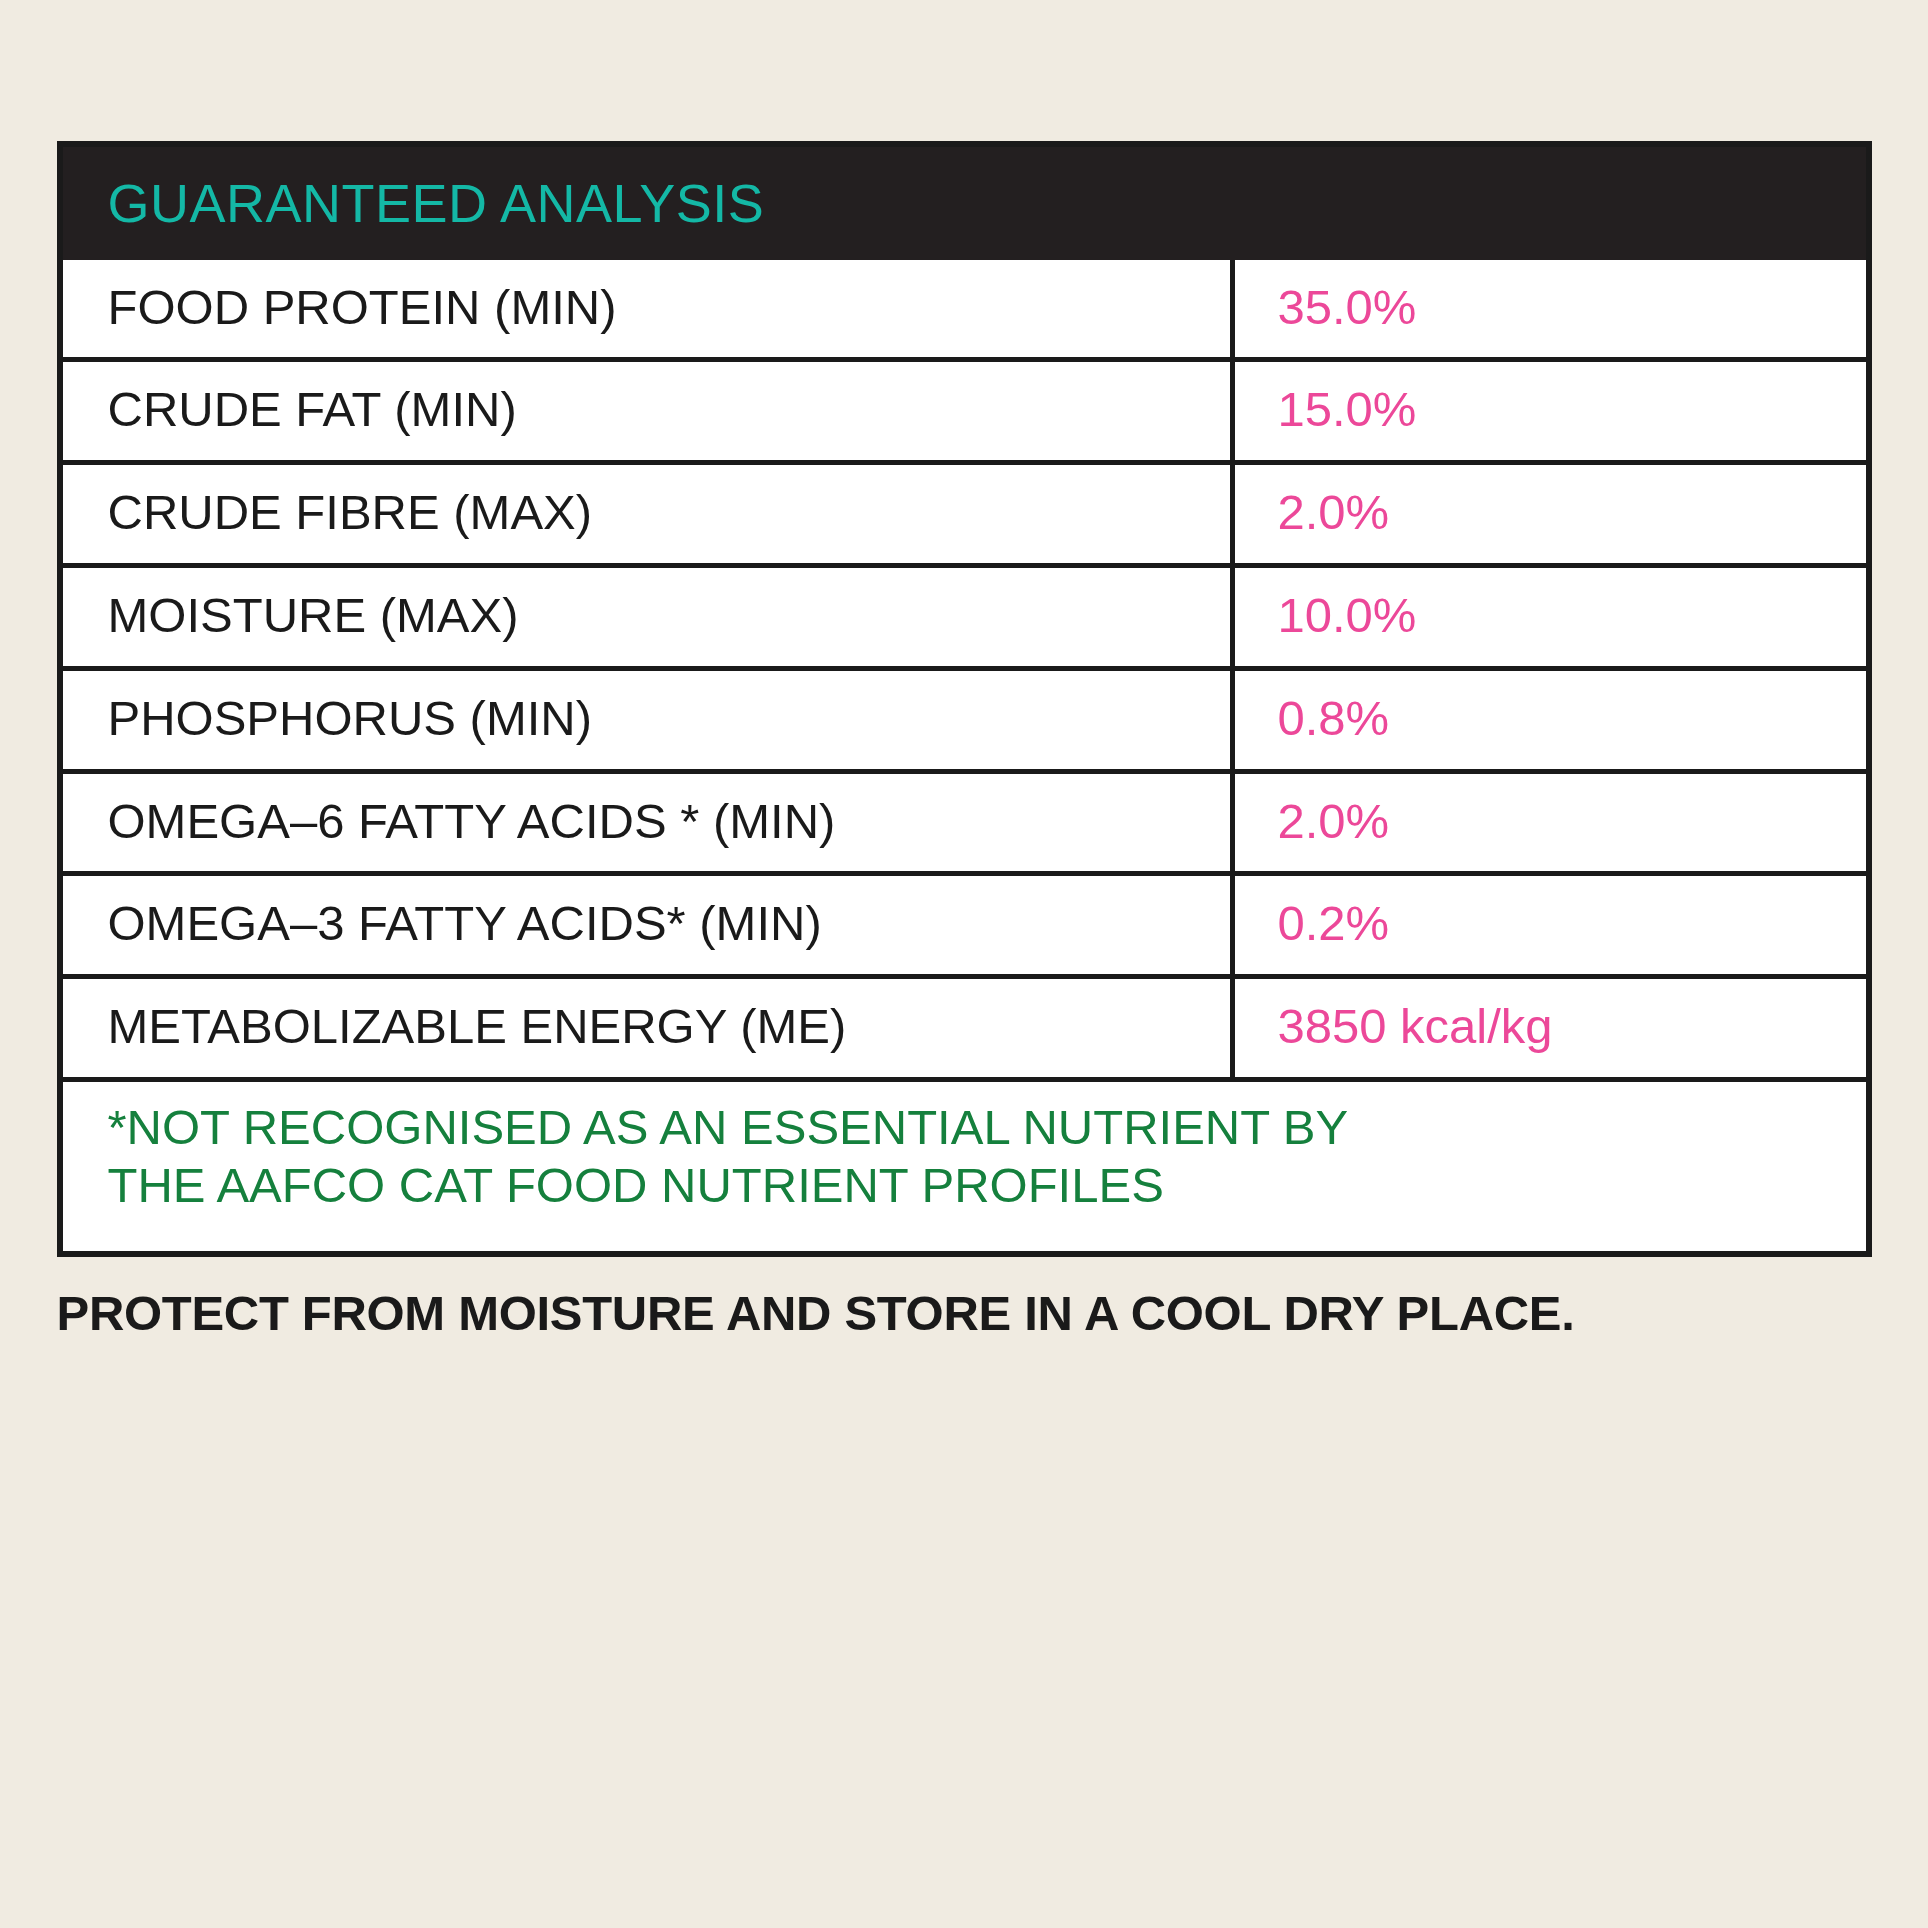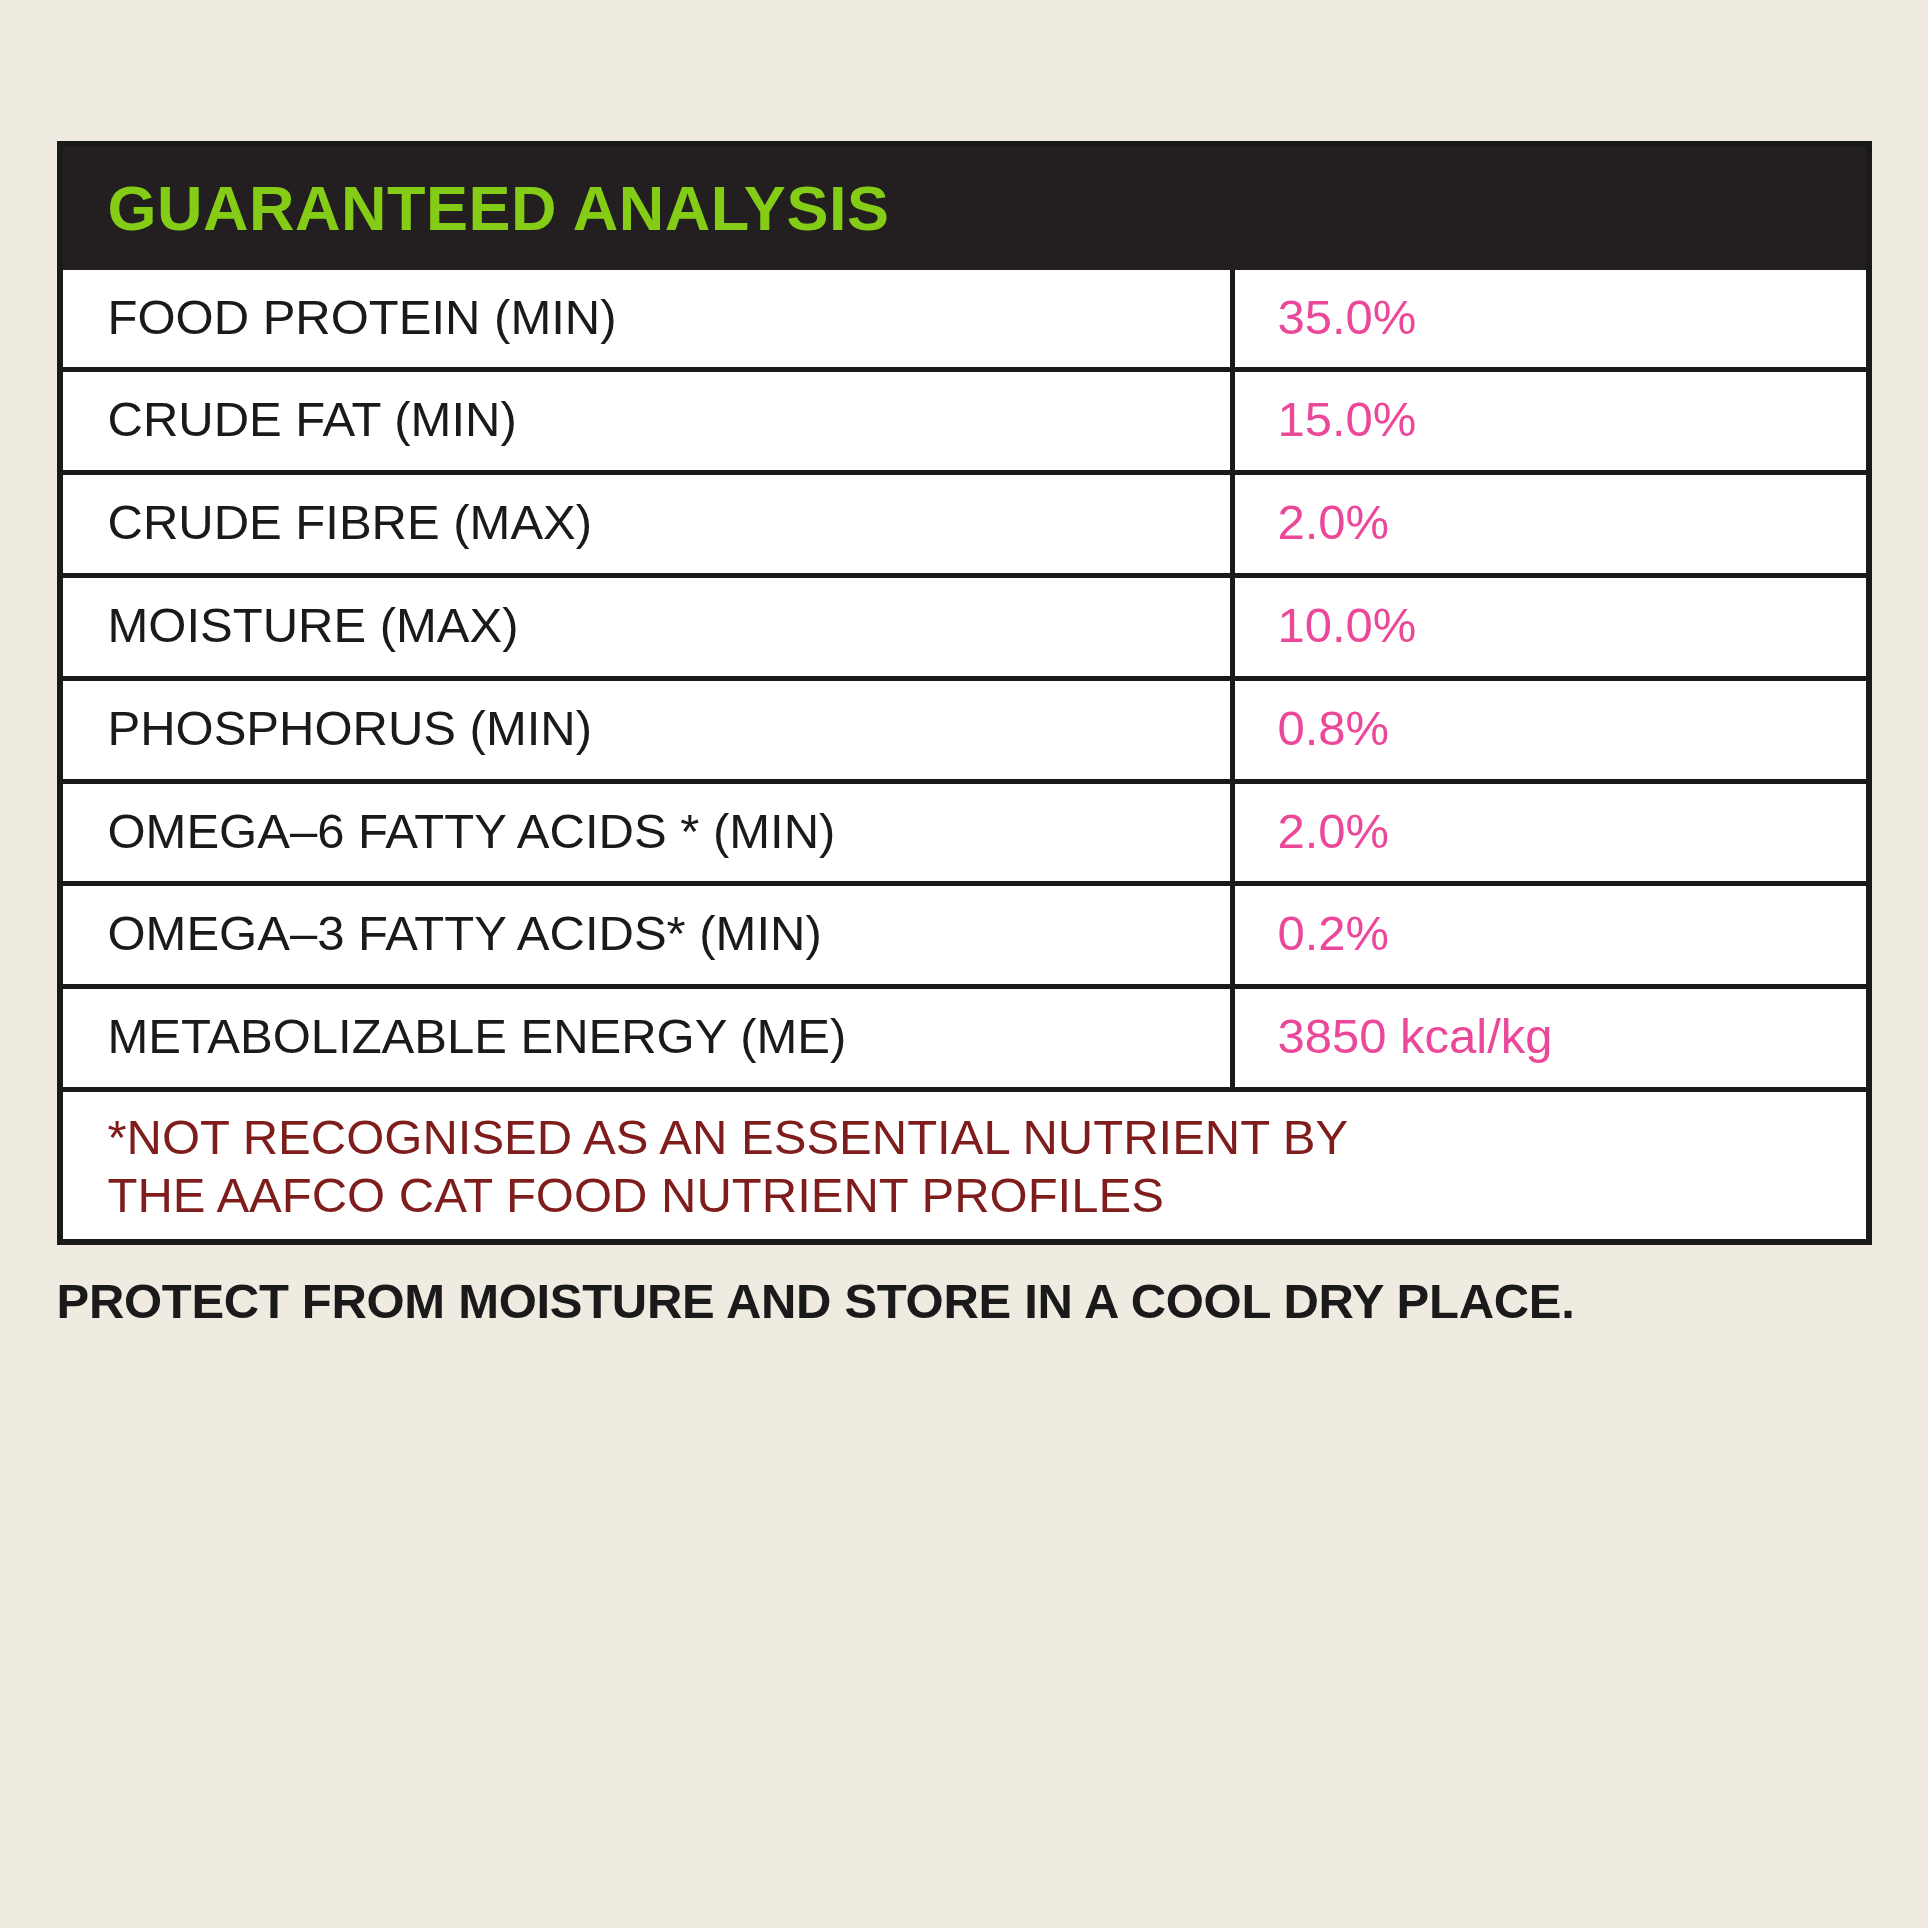--- a/index.html
+++ b/index.html
@@ -22,25 +22,25 @@
   }
   .panel {
     border: 6.6px solid #1a1a1a;
     background: #ffffff;
     box-sizing: border-box;
     width: 1815px;
     margin: 0 auto;
   }
   .panel-header {
     background: #231f20;
-    color: #84cc16;
-    font-size: 63px;
+    color: #14b8a6;
+    font-size: 54px;
     letter-spacing: 0.5px;
     padding: 24.5px 0 26px 45px;
-    font-weight: 700;
+    font-weight: 400;
   }
   .rows {
     display: block;
   }
   .row {
     display: flex;
     border-top: 5.6px solid #1a1a1a;
     box-sizing: border-box;
   }
   .row:first-child {
@@ -60,24 +60,24 @@
     flex: 1 1 auto;
     box-sizing: border-box;
     padding: 19px 0 21px 43px;
     font-size: 49px;
     color: #ec4899;
     line-height: 1.18;
     white-space: nowrap;
   }
   .footnote {
     border-top: 5.6px solid #1a1a1a;
-    padding: 17px 38px 14px 45px;
+    padding: 17px 38px 36px 45px;
     font-size: 49px;
     line-height: 1.18;
-    color: #7f1d1d;
+    color: #15803d;
   }
   .footnote div {
     white-space: nowrap;
   }
   .storage-note {
     width: 1815px;
     margin: 28px auto 0 auto;
     font-size: 49px;
     font-weight: bold;
     letter-spacing: -0.3px;

